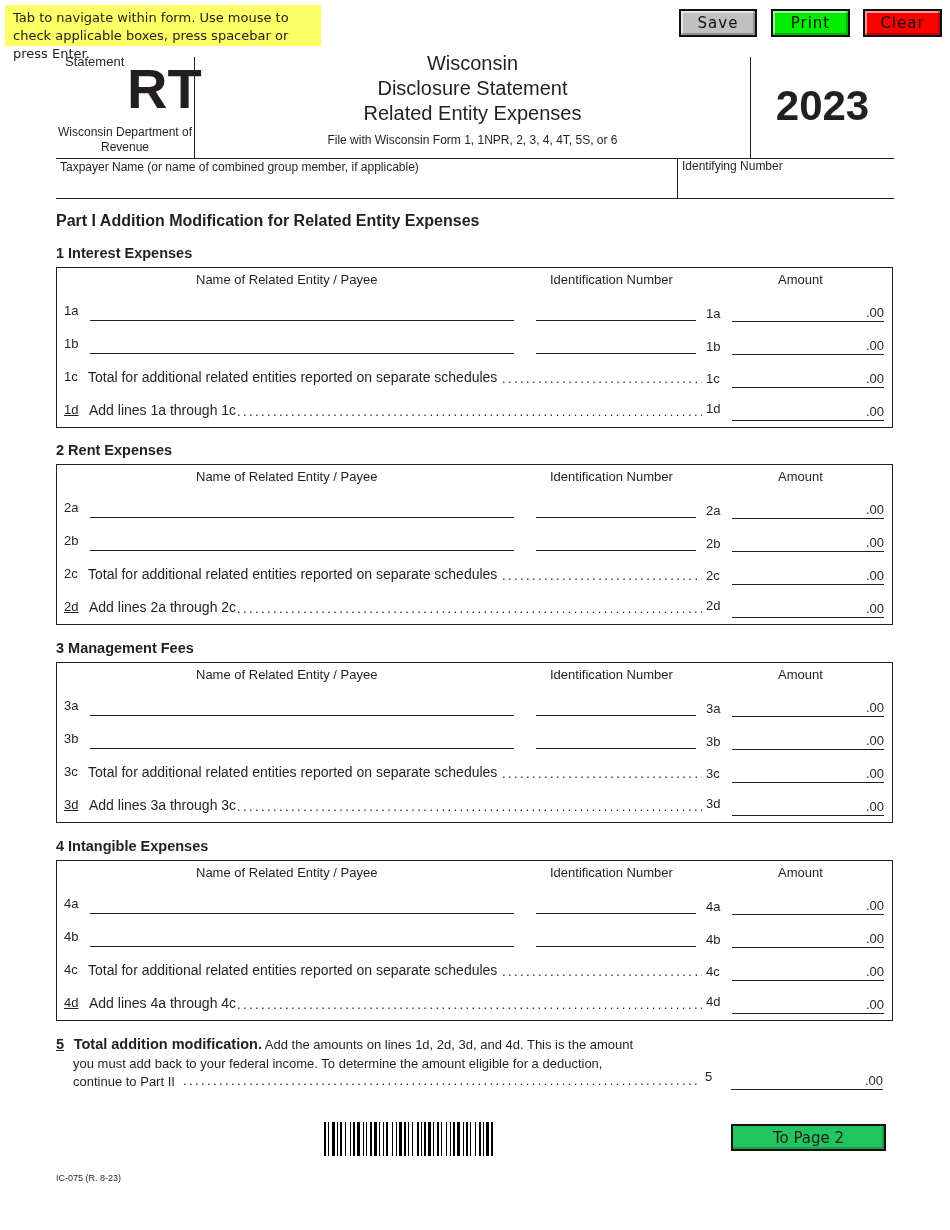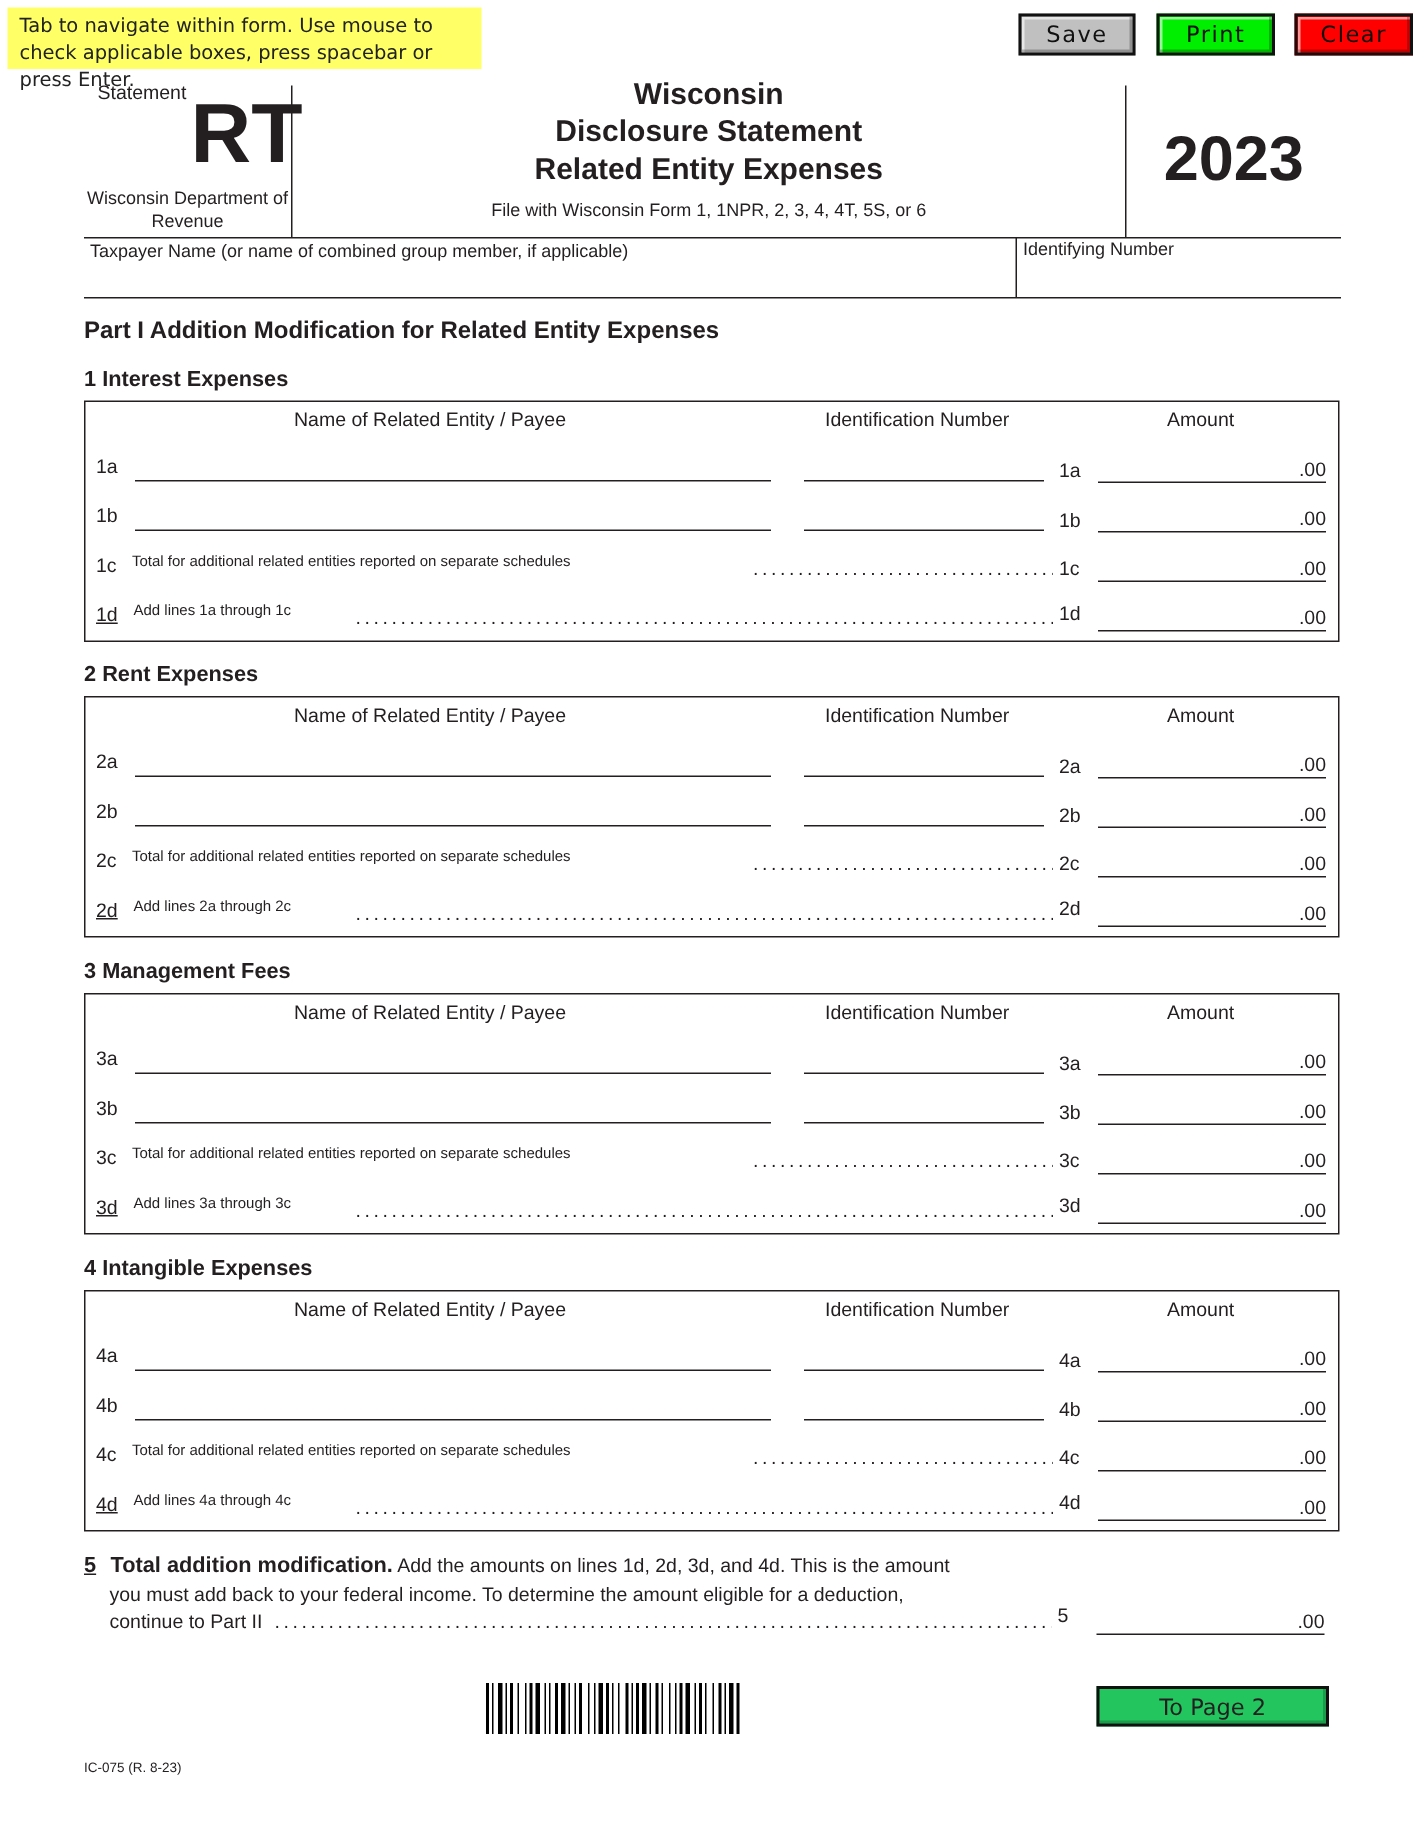--- a/index.html
+++ b/index.html
@@ -9,35 +9,35 @@
   .btn { position:absolute; top:9px; height:28px; border:2px solid #111; box-sizing:border-box; font-family:"DejaVu Sans", sans-serif; font-size:15px; display:flex; align-items:center; justify-content:center; letter-spacing:1px; box-shadow: inset -2px -2px 0 rgba(0,0,0,0.25), inset 2px 2px 0 rgba(255,255,255,0.6); cursor:pointer; }
   .btn-save { left:679px; width:78px; background:#c0c0c0; color:#111; }
   .btn-print { left:771px; width:79px; background:#00ee00; color:#111; }
   .btn-clear { left:863px; width:79px; background:#ff0000; color:#111; }
 
   .sched-label { left:65px; top:54px; font-size:13px; }
   .sched-rt { left:127px; top:66px; font-size:56px; font-weight:bold; line-height:46px; }
   .dept { left:56px; top:125px; width:138px; text-align:center; font-size:12px; line-height:15px; }
   .vline1 { left:194px; top:57px; width:1px; height:101px; background:#231f20; }
   .vline2 { left:750px; top:57px; width:1px; height:101px; background:#231f20; }
-  .title { left:195px; top:51px; width:555px; text-align:center; font-weight:bold; font-size:20px; line-height:25px; }
+  .title { left:195px; top:51px; width:555px; text-align:center; font-weight:normal; font-size:20px; line-height:25px; }
   .subtitle { left:195px; top:133px; width:555px; text-align:center; font-size:12px; }
   .year { left:751px; top:82px; width:143px; text-align:center; font-weight:bold; font-size:42px; }
   .hline { height:1px; background:#231f20; }
 
   .tp-label { left:60px; top:160px; font-size:12px; }
   .id-label { left:682px; top:159px; font-size:12px; }
   .vline3 { left:677px; top:158px; width:1px; height:40px; background:#231f20; }
 
   .part { left:56px; top:212px; font-size:16px; font-weight:bold; }
   .sec-title { position:absolute; left:56px; font-size:14.5px; font-weight:bold; }
   .box { position:absolute; left:56px; width:837px; height:161px; border:1px solid #231f20; box-sizing:border-box; }
   .colhdr { position:absolute; top:4px; font-size:13px; }
   .ln { position:absolute; font-size:13px; font-weight:normal; }
-  .txt { position:absolute; font-size:10px; white-space:nowrap; }
+  .txt { position:absolute; font-size:14px; white-space:nowrap; }
   .uline { position:absolute; height:1px; background:#231f20; }
   .amt { position:absolute; font-size:13px; text-align:right; width:152px; border-bottom:1px solid #231f20; height:17px; line-height:17px; }
   .dots { position:absolute; font-size:13px; white-space:nowrap; overflow:hidden; letter-spacing:2.4px; }
   .u { text-decoration:underline; }
 
   .l5 { left:56px; top:1035px; font-size:13px; line-height:18.5px; width:660px; }
   .barcode { left:324px; top:1122px; width:296px; height:34px; display:flex; align-items:stretch; }
   .barcode span { display:block; background:#000; height:100%; }
   .topage { left:731px; top:1124px; width:155px; height:27px; background:#22c55e; border:2px solid #111; box-sizing:border-box; font-family:"DejaVu Sans", sans-serif; font-size:15px; display:flex; align-items:center; justify-content:center; box-shadow: inset -2px -2px 0 rgba(0,0,0,0.2); }
   .footer { left:56px; top:1173px; font-size:9px; }

